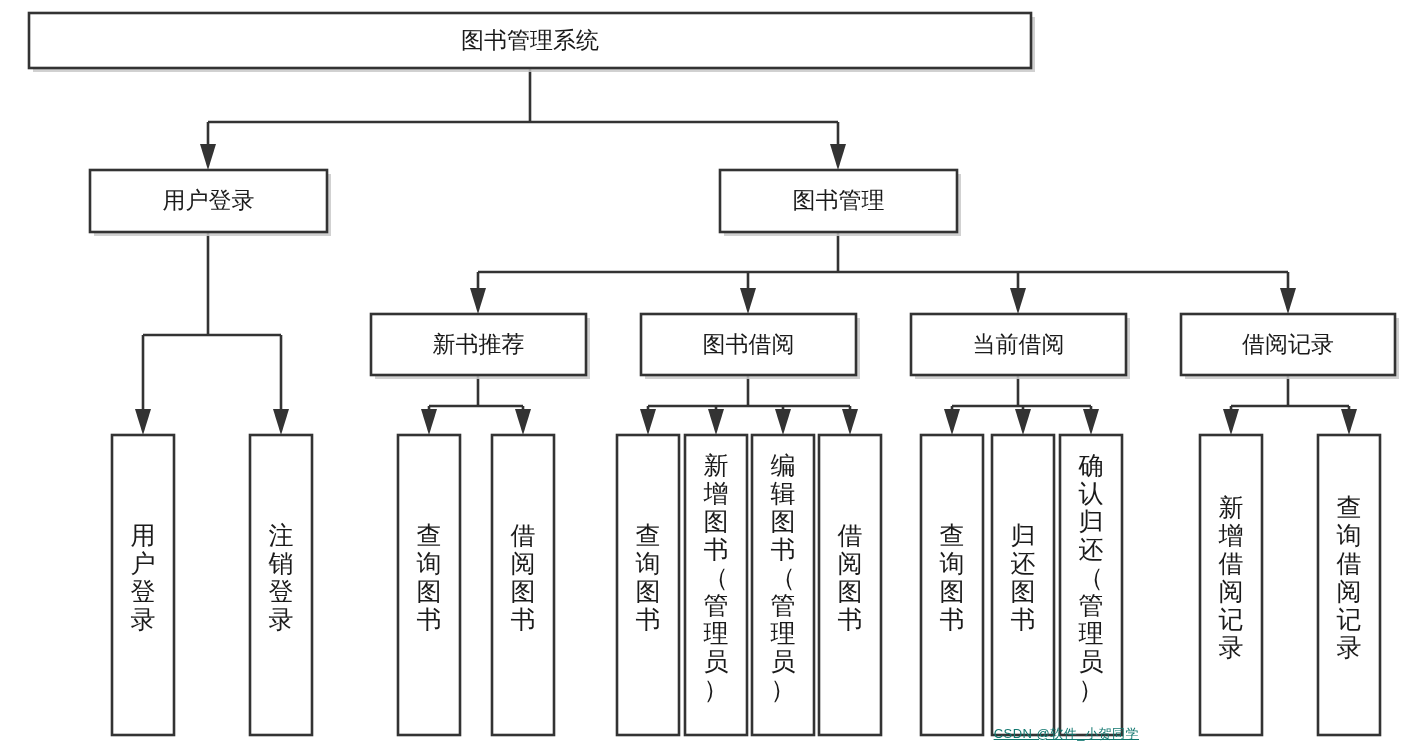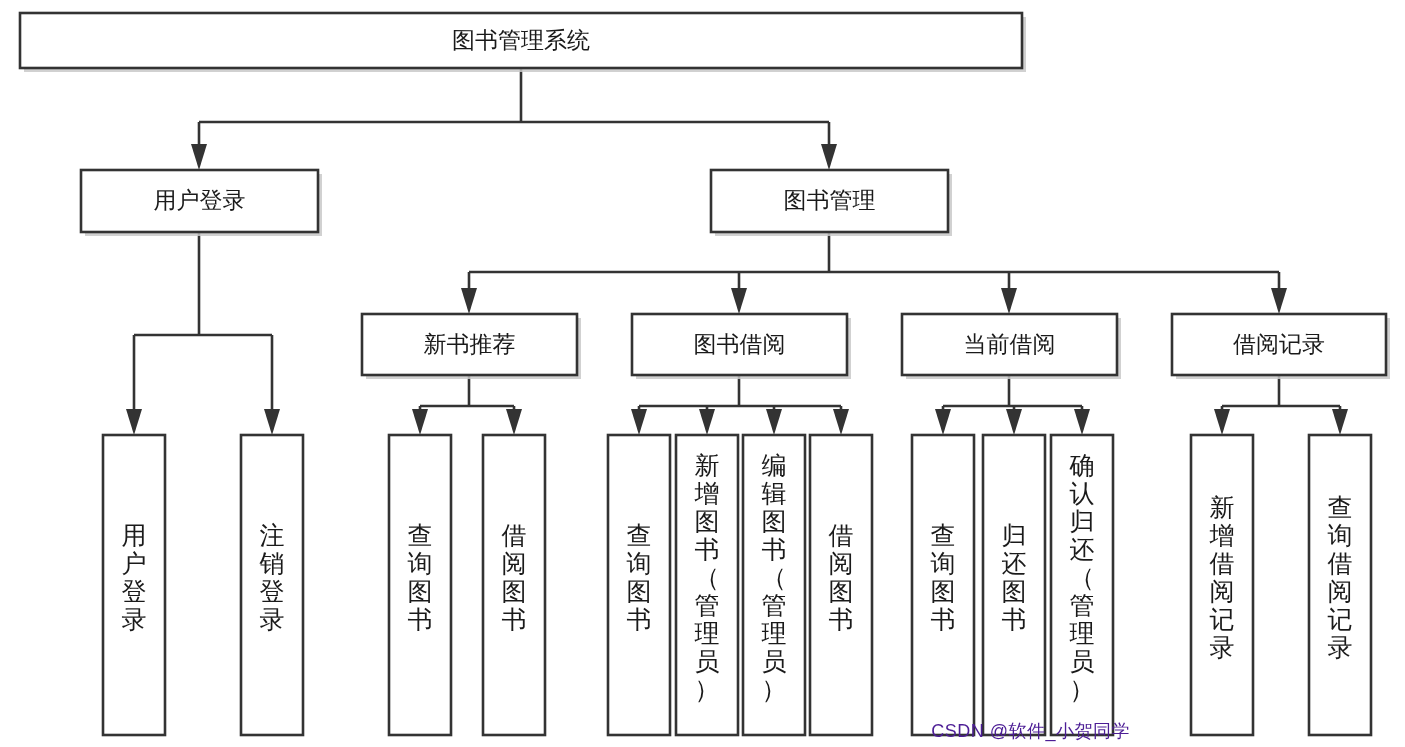--- a/index.html
+++ b/index.html
@@ -10,20 +10,21 @@
   body {
     width: 1405px;
     height: 747px;
     font-family: "Liberation Sans", sans-serif;
     overflow: hidden;
   }
   #diagram-root {
     position: relative;
     width: 1138px;
     height: 747px;
+    margin-left: 9px;
   }
   svg#chart-svg {
     position: absolute;
     left: 0;
     top: 0;
     width: 1405px;
     height: 747px;
     display: block;
   }
   .node-box {
@@ -57,25 +58,26 @@
     font-family: "Liberation Sans", sans-serif;
     font-size: 25px;
     fill: #1a1a1a;
     text-anchor: middle;
   }
   .watermark-text {
     position: absolute;
     right: 8px;
     bottom: 4px;
     font-family: "Liberation Sans", sans-serif;
-    font-size: 18px;
-    color: #4c1d95;
+    font-size: 13px;
+    color: #0f766e;
     letter-spacing: 0.5px;
     white-space: nowrap;
     pointer-events: none;
+    text-decoration: underline;
   }
 </style>
 </head>
 <body>
 
 <div id="diagram-root">
   <svg id="chart-svg" viewBox="0 0 1405 747">
     <g id="connectors-layer">
         <g>
           <path d="M 521 68 L 521 122" class="connector"></path>

